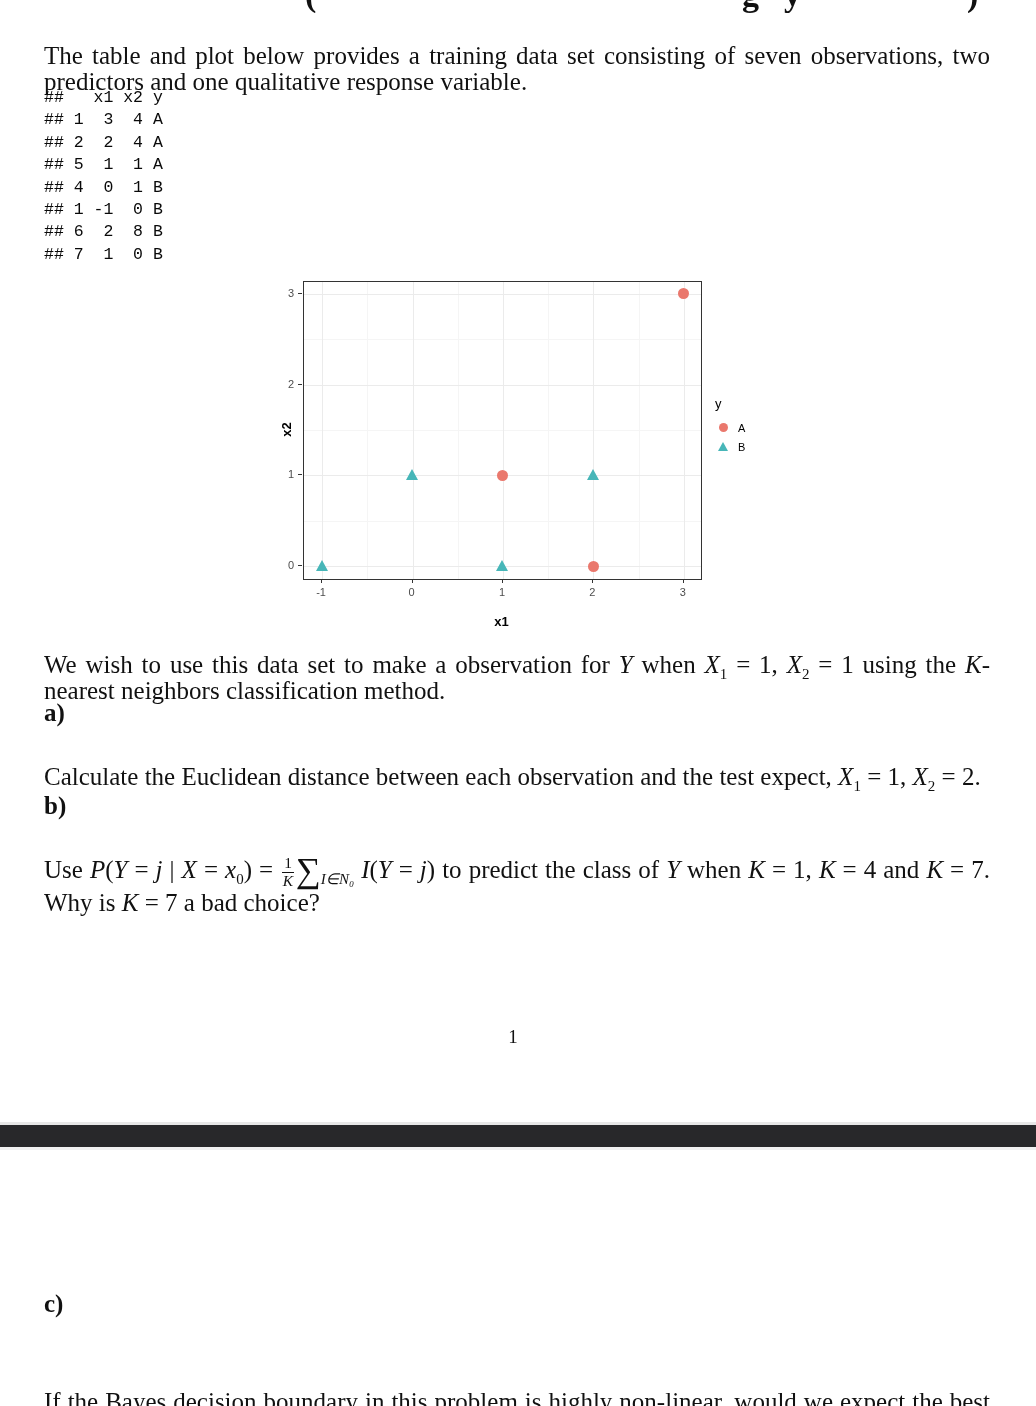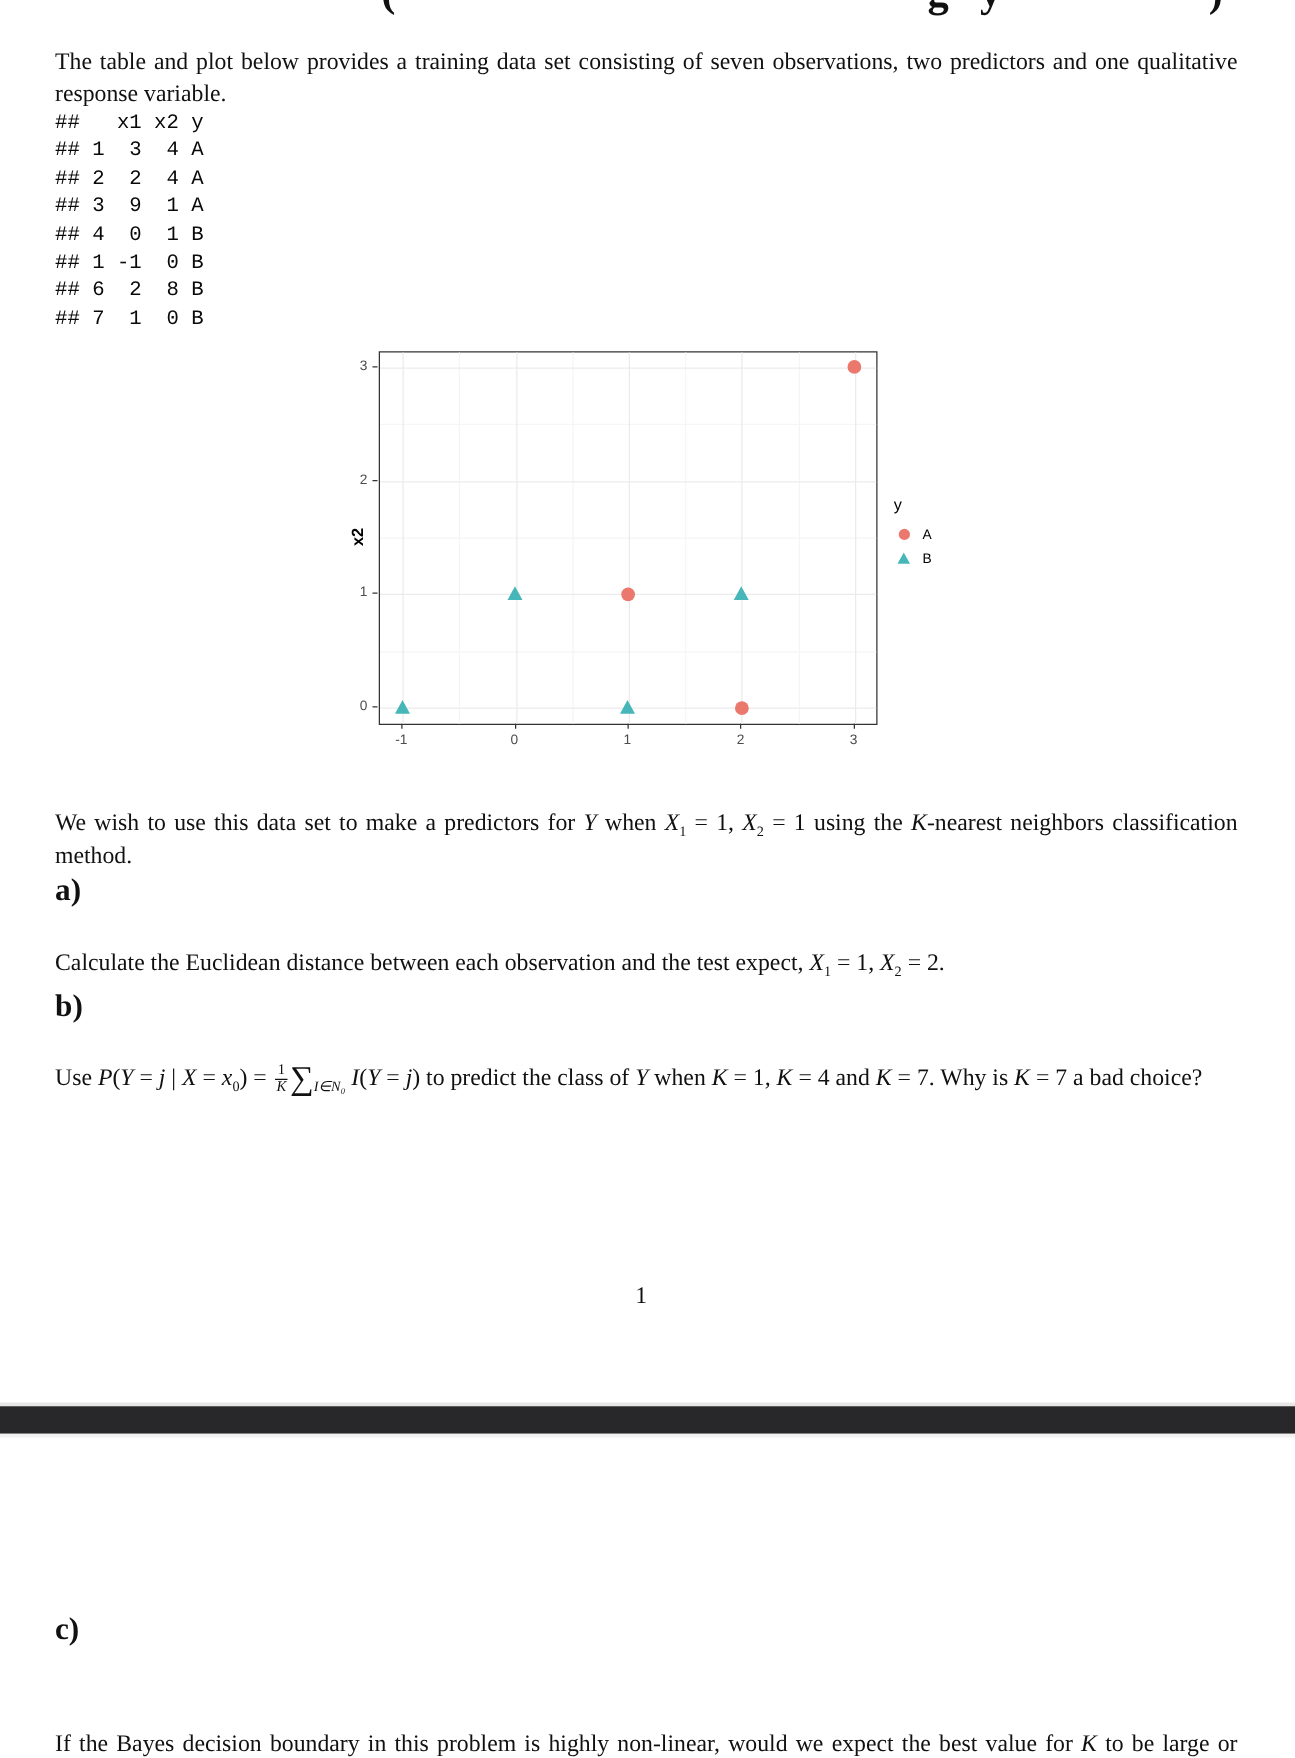--- a/index.html
+++ b/index.html
@@ -5,21 +5,21 @@
   html,body{margin:0;padding:0;}
   body{
     width:1036px;height:1406px;position:relative;background:#ffffff;
     font-family:"Liberation Serif",serif;color:#111111;overflow:hidden;
   }
   .abs{position:absolute;}
   
   #title-clip{position:absolute;left:0;top:0;width:1036px;height:13px;overflow:hidden;}
   #title-clip .frag{position:absolute;top:-24px;font-size:34px;font-weight:bold;color:#111;}
   
-  .para{left:44px;width:946px;font-size:19px;line-height:25.5px;text-align:justify;}
+  .para{left:44px;width:946px;font-size:25px;line-height:25.5px;text-align:justify;}
   .it{font-style:italic;}
   sub{font-size:60%;line-height:0;}
   .big{font-size:140%;line-height:0;vertical-align:-0.12em;}
   .frac{display:inline-block;vertical-align:middle;text-align:center;font-size:0.62em;line-height:1.08;margin:0 2px;}
   .frac .num{display:block;border-bottom:1px solid #111;padding:0 2px;}
   .frac .den{display:block;font-style:italic;}
   .section-heading{left:44px;font-size:25px;font-weight:bold;line-height:26px;}
   
   #code-block{left:44px;top:87px;font-family:"Liberation Mono",monospace;font-size:16.5px;line-height:22.4px;white-space:pre;color:#090909;}
   
@@ -48,21 +48,21 @@
 
 <div id="title-clip">
     <span class="frag" style="left: 305px;">(</span>
     <span class="frag" style="left: 742px;">g</span>
     <span class="frag" style="left: 784px;">y</span>
     <span class="frag" style="left: 967px;">)</span>
   </div>
 
 <p class="abs para" style="top:18px;"><span>The table and plot below provides a training data set consisting of seven observations, two predictors and one qualitative response variable.</span></p>
 
-<div class="abs" id="code-block"><div>##   x1 x2 y</div><div>## 1  3  4 A</div><div>## 2  2  4 A</div><div>## 3  9  1 A</div><div>## 4  0  1 B</div><div>## 1 -1  0 B</div><div>## 6  2  8 B</div><div>## 7  1  0 B</div></div>
+<div class="abs" id="code-block"><div>##   x1 x2 y</div><div>## 1  3  4 A</div><div>## 2  2  4 A</div><div>## 5  1  1 A</div><div>## 4  0  1 B</div><div>## 1 -1  0 B</div><div>## 6  2  8 B</div><div>## 7  1  0 B</div></div>
 
 <div class="abs" id="figure">
     <div class="" id="panel" style="left: 23px; top: 5px; width: 397px; height: 297px;">
       <div class="gridline minor" style="left: 63.303px; top: 0px; width: 1px; height: 297px;"></div>
       <div class="gridline minor" style="left: 153.736px; top: 0px; width: 1px; height: 297px;"></div>
       <div class="gridline minor" style="left: 244.169px; top: 0px; width: 1px; height: 297px;"></div>
       <div class="gridline minor" style="left: 334.601px; top: 0px; width: 1px; height: 297px;"></div>
       <div class="gridline minor" style="left: 0px; top: 238.688px; width: 397px; height: 1px;"></div>
       <div class="gridline minor" style="left: 0px; top: 148.001px; width: 397px; height: 1px;"></div>
       <div class="gridline minor" style="left: 0px; top: 57.3142px; width: 397px; height: 1px;"></div>
@@ -94,39 +94,40 @@
     <div class="tickmark" style="left: 402.818px; top: 303px; width: 1px; height: 4px;"></div>
     <div class="ticklabel" style="left: 390.818px; top: 310px; width: 24px; text-align: center;">3</div>
     <div class="tickmark" style="left: 18px; top: 289.032px; width: 4px; height: 1px;"></div>
     <div class="ticklabel" style="left: -10px; top: 283.032px; width: 24px; text-align: right;">0</div>
     <div class="tickmark" style="left: 18px; top: 198.345px; width: 4px; height: 1px;"></div>
     <div class="ticklabel" style="left: -10px; top: 192.345px; width: 24px; text-align: right;">1</div>
     <div class="tickmark" style="left: 18px; top: 107.658px; width: 4px; height: 1px;"></div>
     <div class="ticklabel" style="left: -10px; top: 101.658px; width: 24px; text-align: right;">2</div>
     <div class="tickmark" style="left: 18px; top: 16.9707px; width: 4px; height: 1px;"></div>
     <div class="ticklabel" style="left: -10px; top: 10.9707px; width: 24px; text-align: right;">3</div>
+    <div class="axis-title" style="left: 23px; top: 338px; width: 397px; text-align: center;">x1</div>
     <div class="axis-title" style="left: -14px; top: 145.5px; width: 40px; text-align: center; transform: rotate(-90deg);">x2</div>
     <div class="" id="legend" style="left: 435px; top: 120px;">
       <div class="legend-title">y</div>
       <div class="legend-item">
         <div class="legend-swatch">
           <span style="width: 9px; height: 9px; border-radius: 50%; background: rgb(234, 120, 109); display: inline-block;"></span>
         </div>
         <div class="legend-label">A</div>
       </div>
       <div class="legend-item">
         <div class="legend-swatch">
           <span style="width: 0px; height: 0px; border-left: 5.5px solid transparent; border-right: 5.5px solid transparent; border-bottom: 9px solid rgb(71, 182, 184); display: inline-block;"></span>
         </div>
         <div class="legend-label">B</div>
       </div>
     </div>
   </div>
 
-<p class="abs para" style="top:627px;"><span>We wish to use this data set to make a predictors for </span><span class="it">Y</span><span> when </span><span class="it">X</span><sub>1</sub><span> = 1, </span><span class="it">X</span><sub>2</sub><span> = 1 using the </span><span class="it">K</span><span>-nearest neighbors classification method.</span></p>
+<p class="abs para" style="top:627px;"><span>We wish to use this data set to make a observation for </span><span class="it">Y</span><span> when </span><span class="it">X</span><sub>1</sub><span> = 1, </span><span class="it">X</span><sub>2</sub><span> = 1 using the </span><span class="it">K</span><span>-nearest neighbors classification method.</span></p>
 
 <div class="abs section-heading" style="top:700px;">a)</div>
 <p class="abs para" style="top:739px;"><span>Calculate the Euclidean distance between each observation and the test expect, </span><span class="it">X</span><sub>1</sub><span> = 1, </span><span class="it">X</span><sub>2</sub><span> = 2.</span></p>
 
 <div class="abs section-heading" style="top:793px;">b)</div>
 <p class="abs para" style="top:830px;line-height:27px;"><span>Use </span><span class="it">P</span><span>(</span><span class="it">Y</span><span> = </span><span class="it">j</span><span> | </span><span class="it">X</span><span> = </span><span class="it">x</span><sub>0</sub><span>) = </span><span class="frac"><span class="num">1</span><span class="den">K</span></span><span class="big">∑</span><sub class="it">I∈N₀</sub><span> </span><span class="it">I</span><span>(</span><span class="it">Y</span><span> = </span><span class="it">j</span><span>) to predict the class of </span><span class="it">Y</span><span> when </span><span class="it">K</span><span> = 1, </span><span class="it">K</span><span> = 4 and </span><span class="it">K</span><span> = 7. Why is </span><span class="it">K</span><span> = 7 a bad choice?</span></p>
 
 <div class="abs" id="page-number">1</div>
 
 <div class="abs" id="sep-top-edge"></div>

